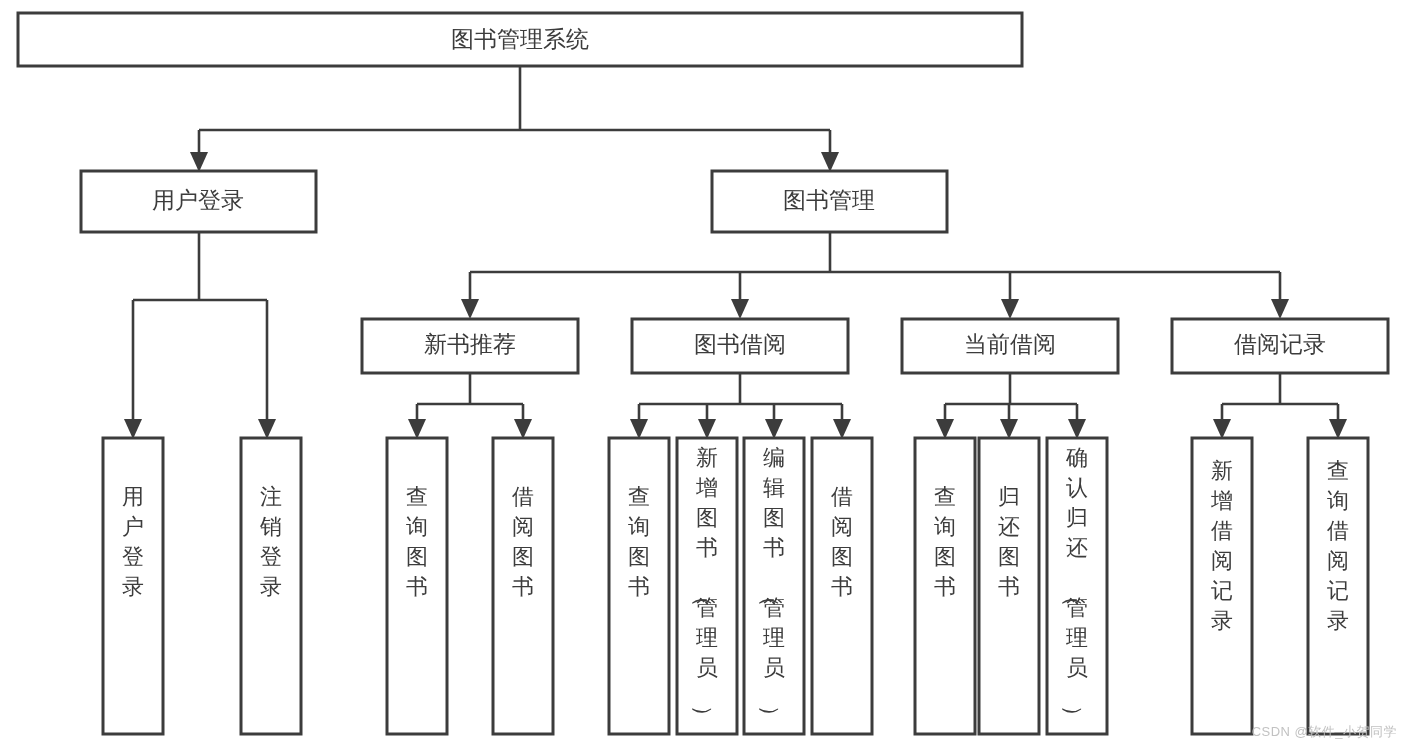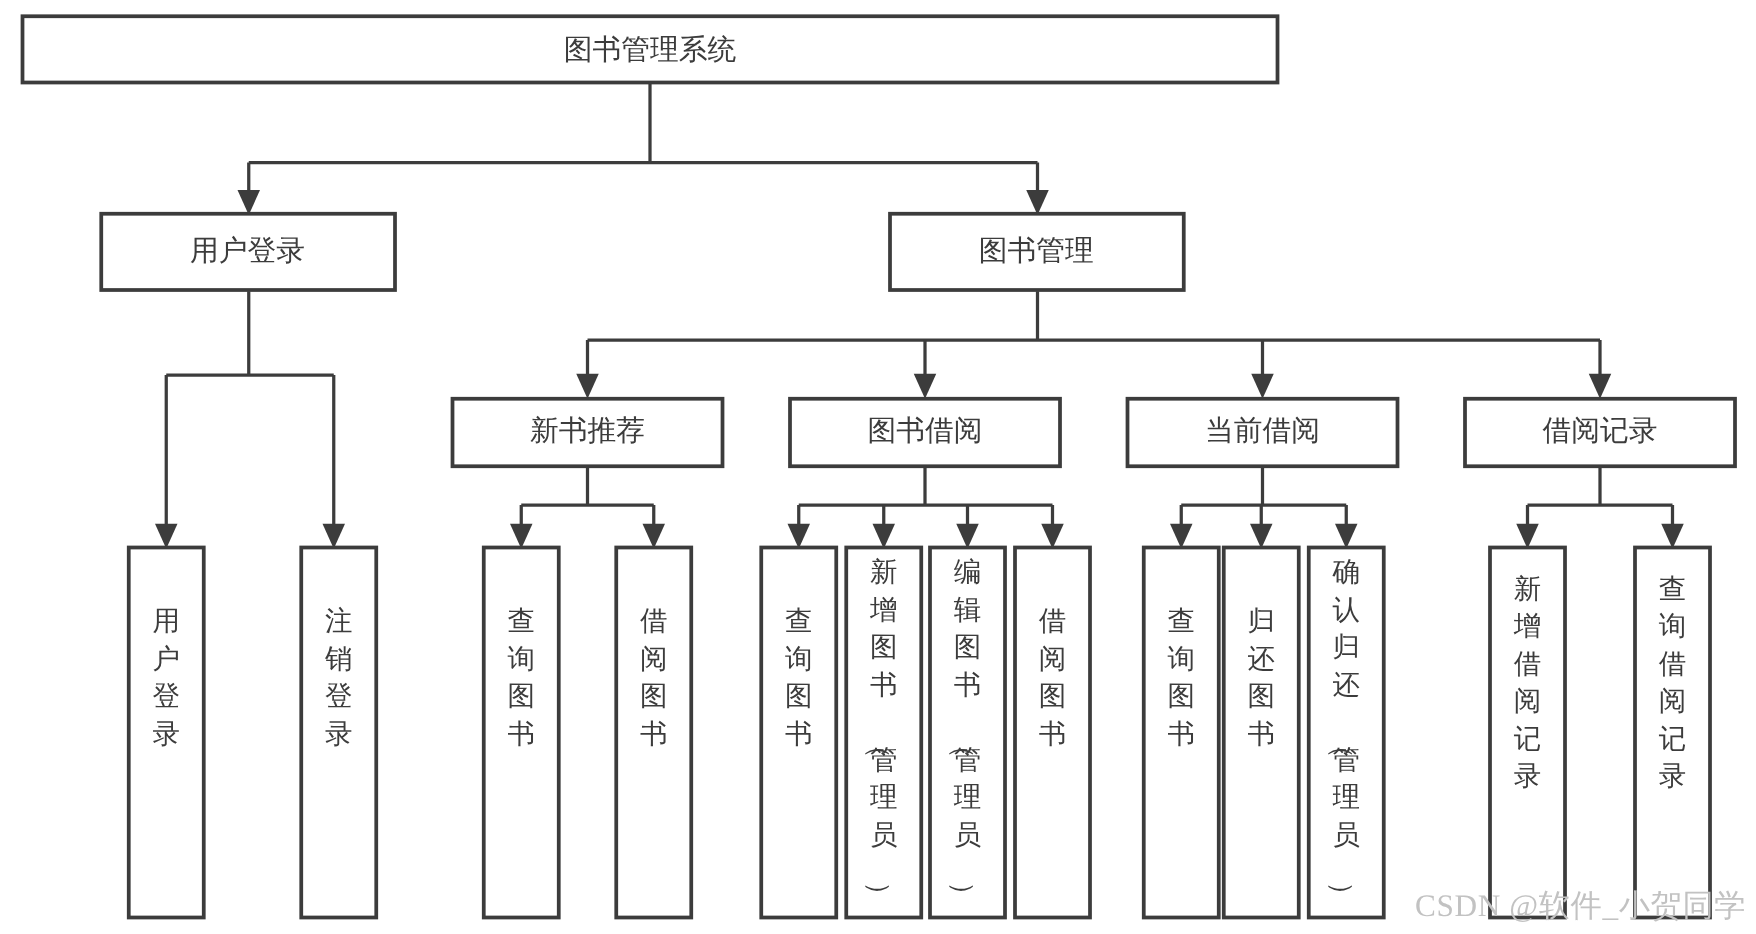--- a/index.html
+++ b/index.html
@@ -46,22 +46,22 @@
   }
   .arrow-head {
     fill: #3c3c3c;
     stroke: none;
   }
   .watermark {
     position: absolute;
     right: 8px;
     bottom: 6px;
     color: #c2c2c2;
-    font-size: 25px;
-    font-family: Liberation Serif, serif;
+    font-size: 13px;
+    font-family: Liberation Sans, sans-serif;
     white-space: nowrap;
     letter-spacing: 0.5px;
     user-select: none;
     margin-top: 25px;
   }
 </style>
 </head>
 <body>
 
 <svg id="diagram" viewBox="0 0 1405 747">

